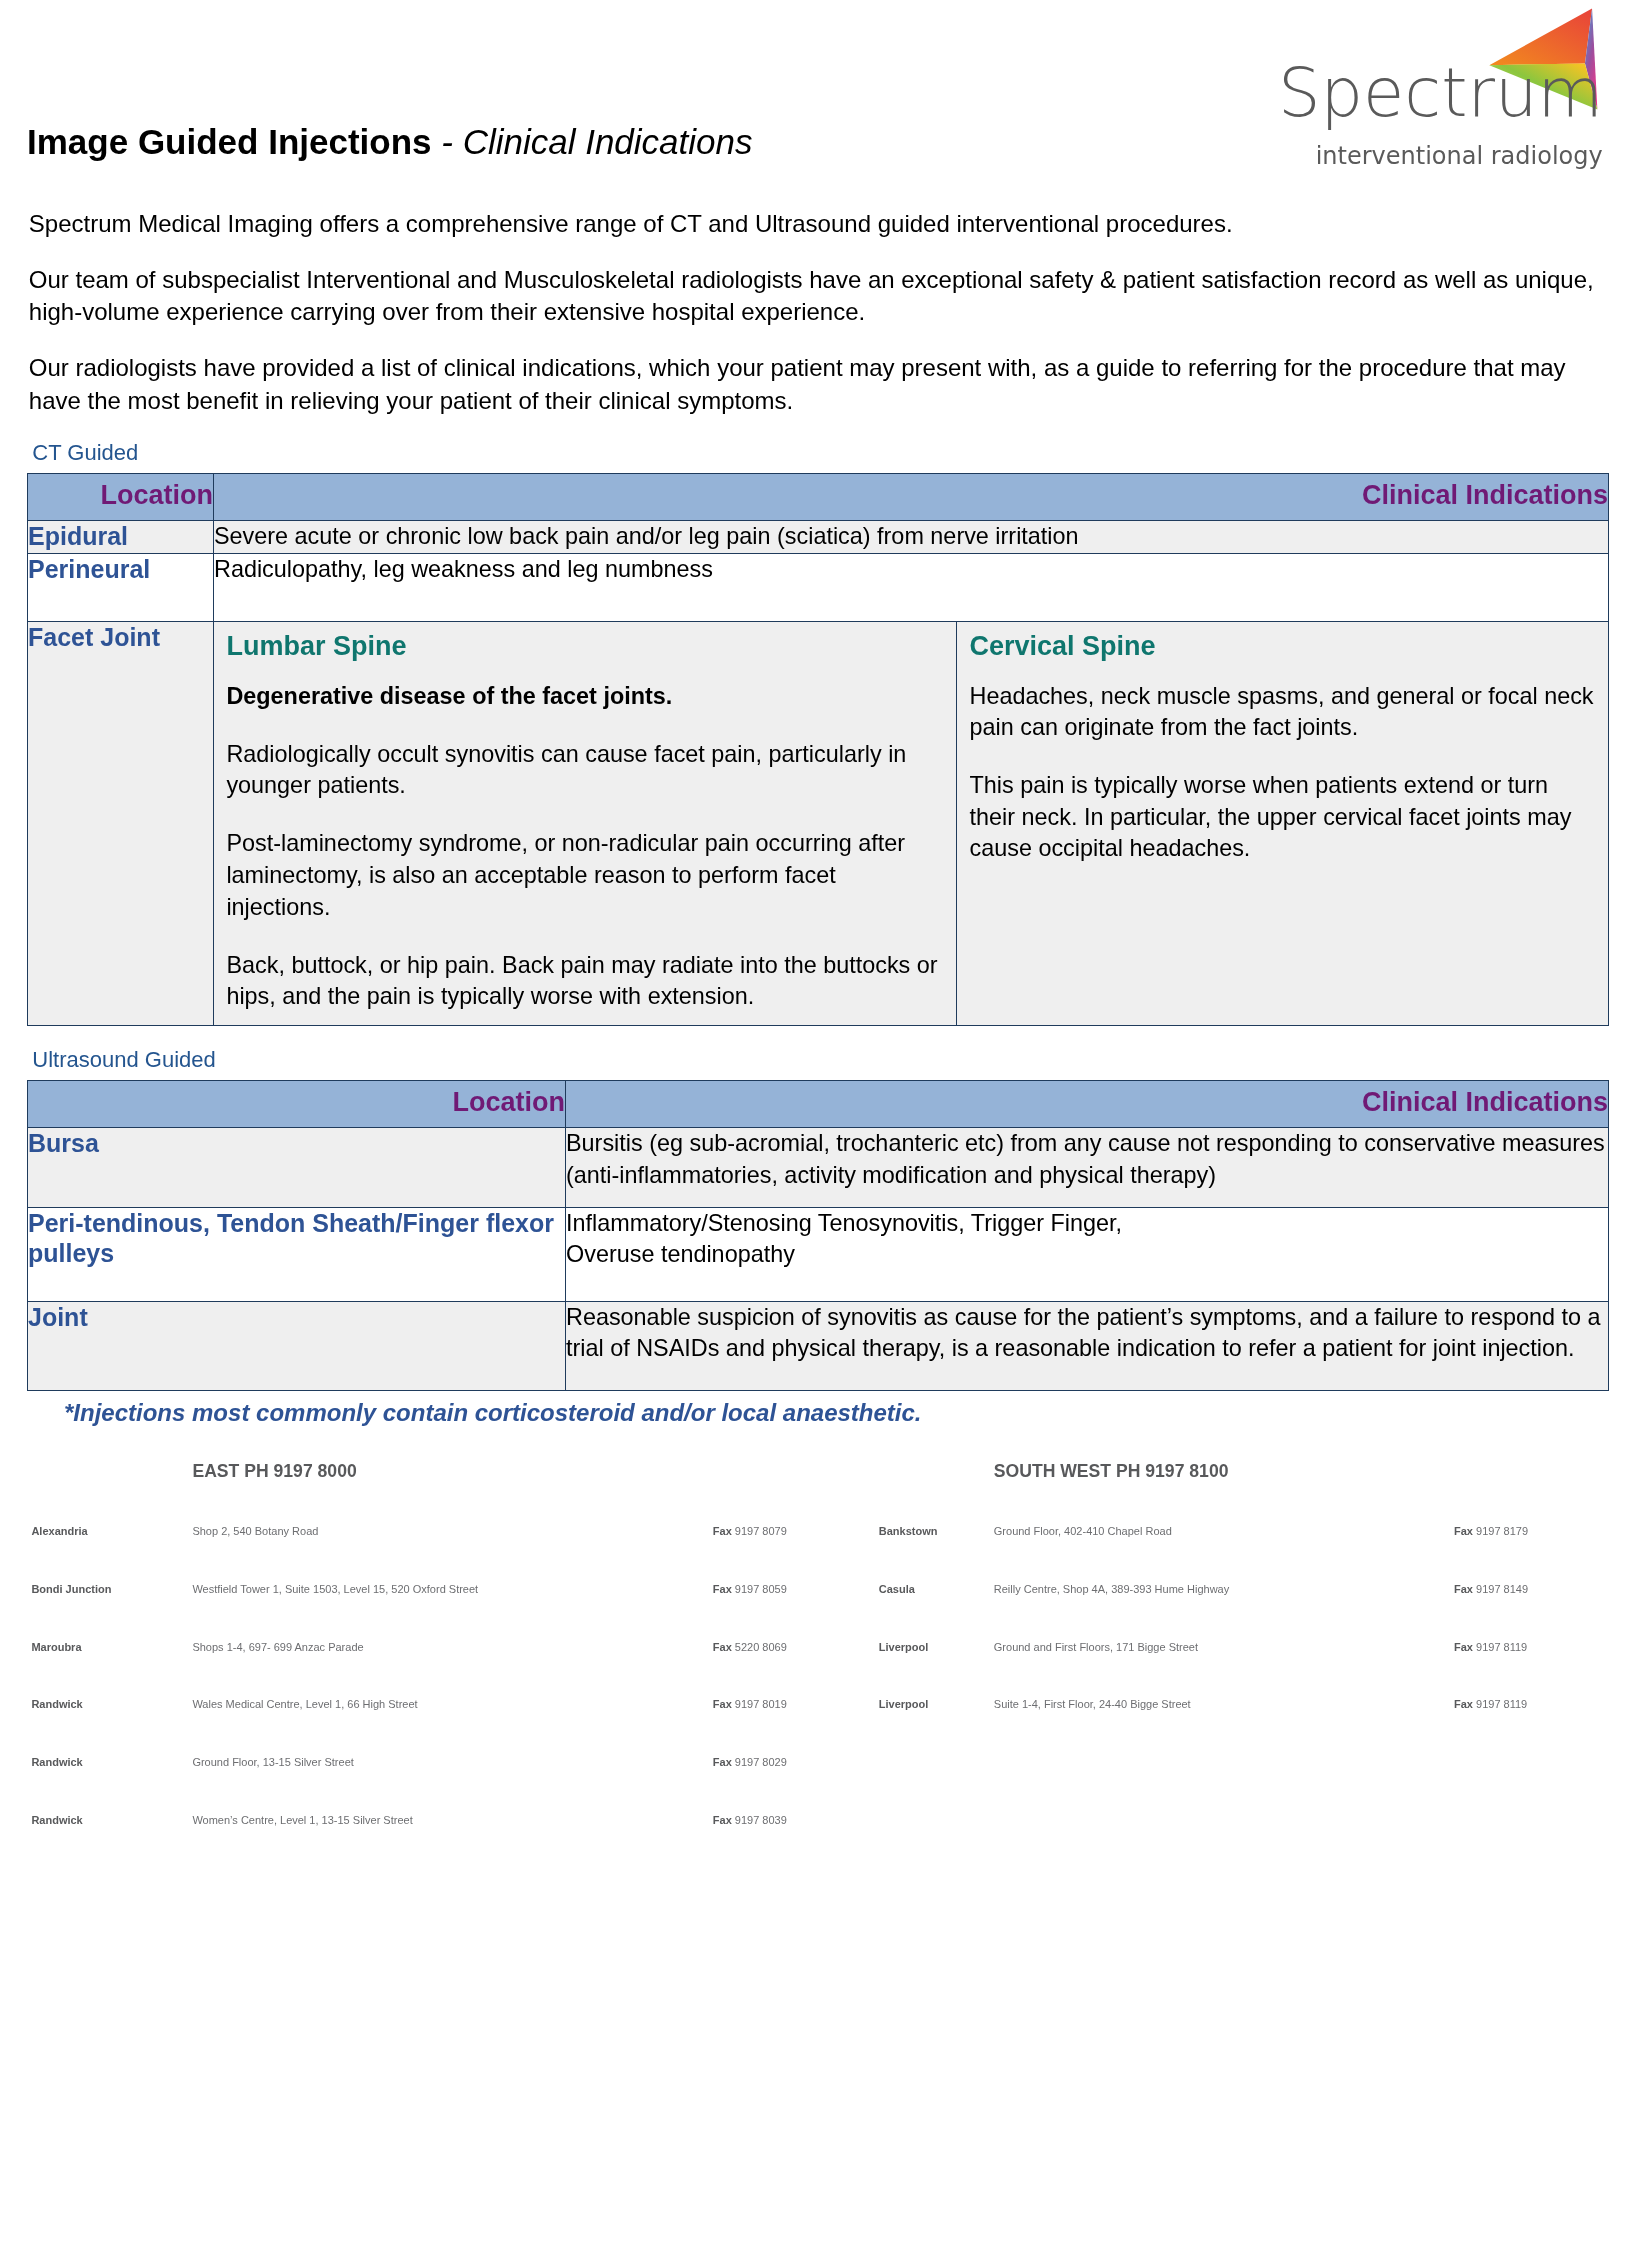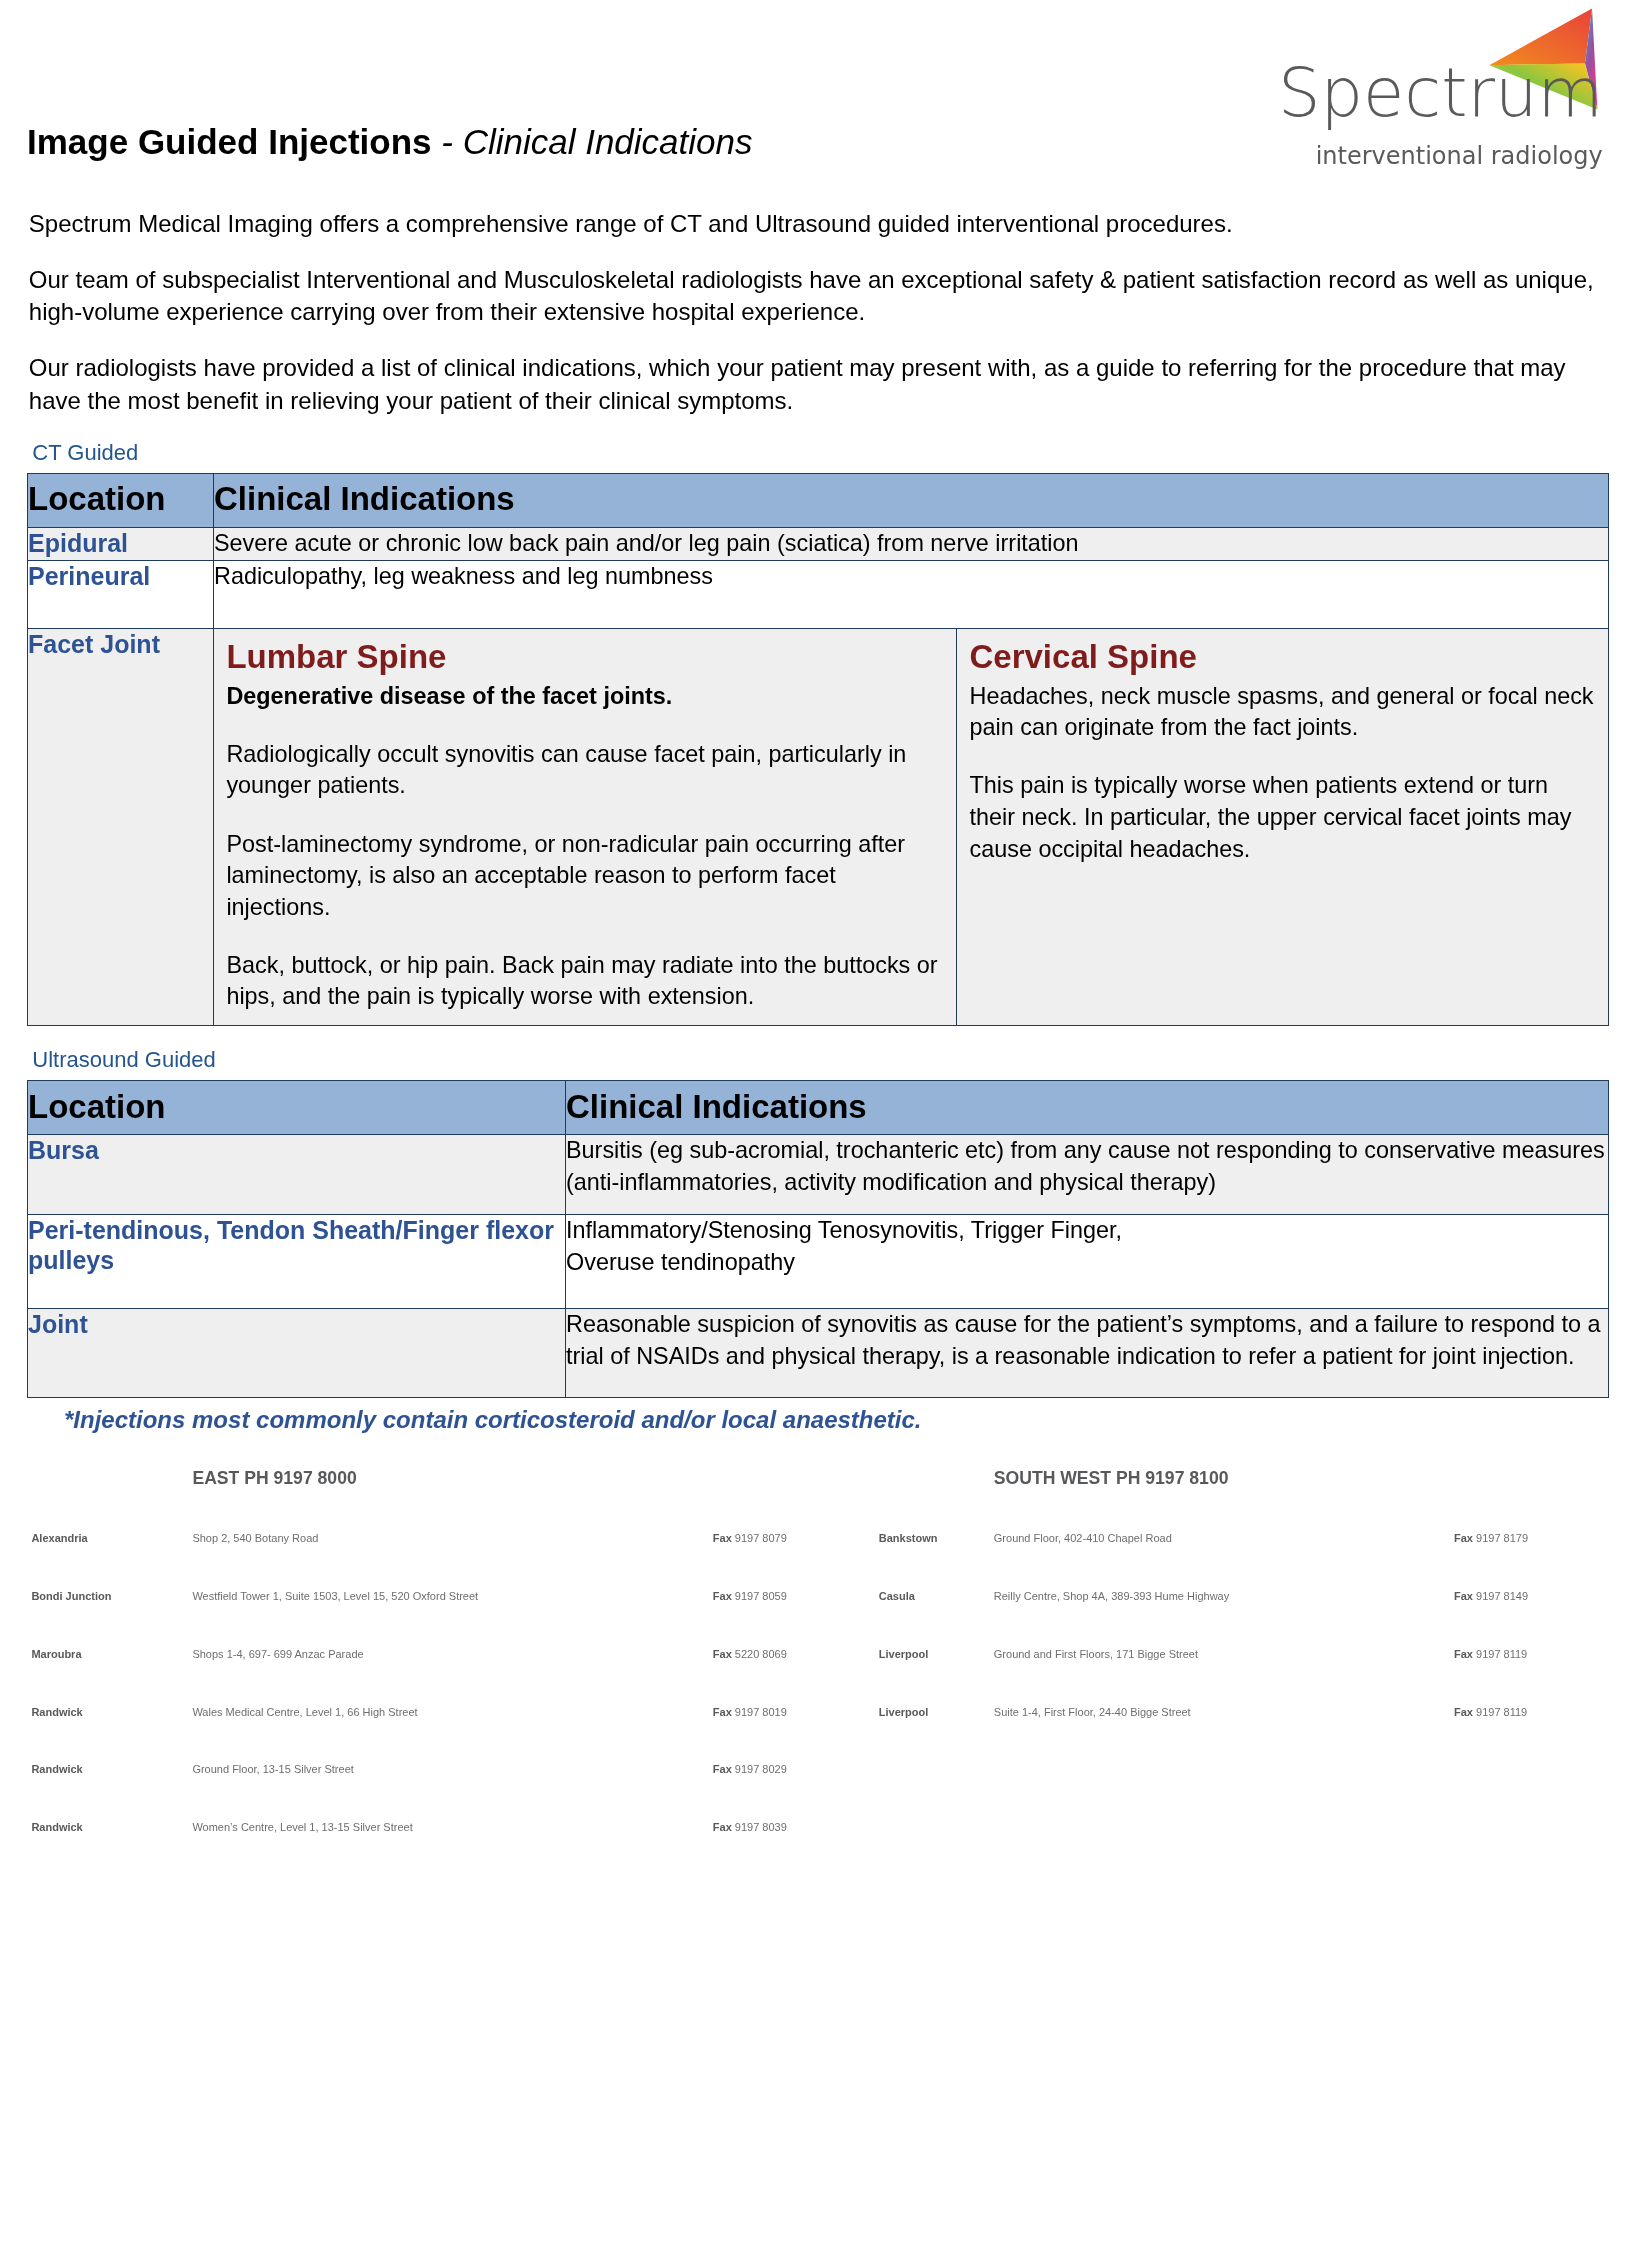--- a/index.html
+++ b/index.html
@@ -102,24 +102,24 @@
     border: 1.8px solid #1f3b5c;
   }
   table.ind th,
   table.ind td {
     border: 1.8px solid #1f3b5c;
     vertical-align: top;
     padding: 0;
   }
   table.ind thead th {
     background: #95b3d7;
-    color: #000000;
-    font-size: 33px;
-    font-weight: bold;
-    text-align: left;
+    color: #701a75;
+    font-size: 27px;
+    font-weight: bold;
+    text-align: right;
     padding: 6.2px 0 8.8px 0;
     height: 46px;
   }
   td.loc {
     font-size: 25px;
     font-weight: bold;
     color: #2e5395;
     padding: 9.7px 0 10.6px 8.8px;
     line-height: 1.22;
   }
@@ -139,24 +139,24 @@
   }
   table.nested td {
     vertical-align: top;
     padding: 8px 12.4px 12.4px 12.4px;
     font-size: 23.4px;
     line-height: 1.35;
     border: 0;
   }
   table.nested td.left-sub { border-right: 1.8px solid #1f3b5c; }
   .sub-head {
-    font-size: 33px;
-    font-weight: bold;
-    color: #7f1d1d;
-    margin: 0 0 4px 0;
+    font-size: 27px;
+    font-weight: bold;
+    color: #0f766e;
+    margin: 0 0 18px 0;
     line-height: 1.2;
   }
   .sub-bold { font-weight: bold; }
   .para { margin: 0; }
   .gap { height: 26.5px; }
 
   
   .footnote {
     margin: 8px 0 0 37px;
     font-size: 24px;

